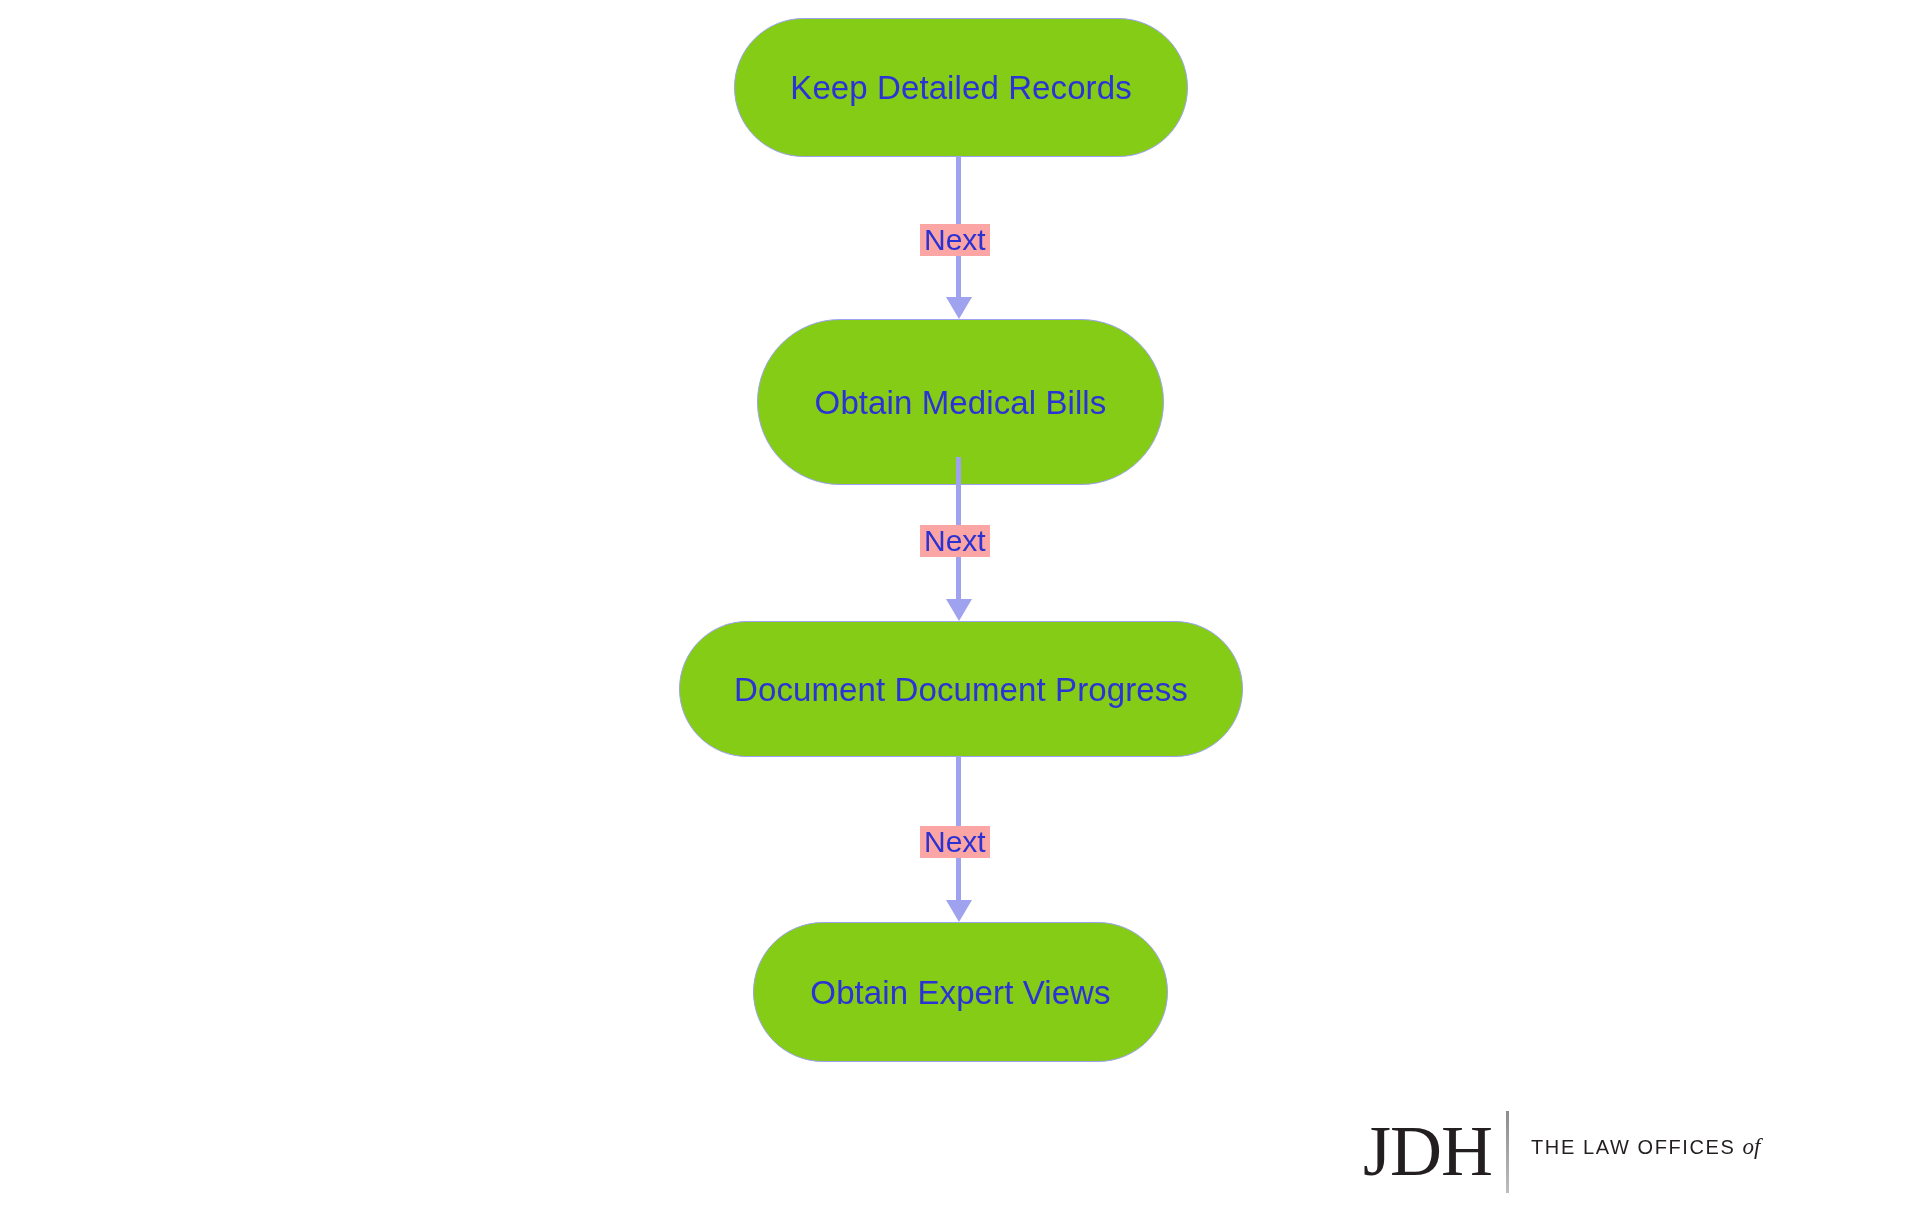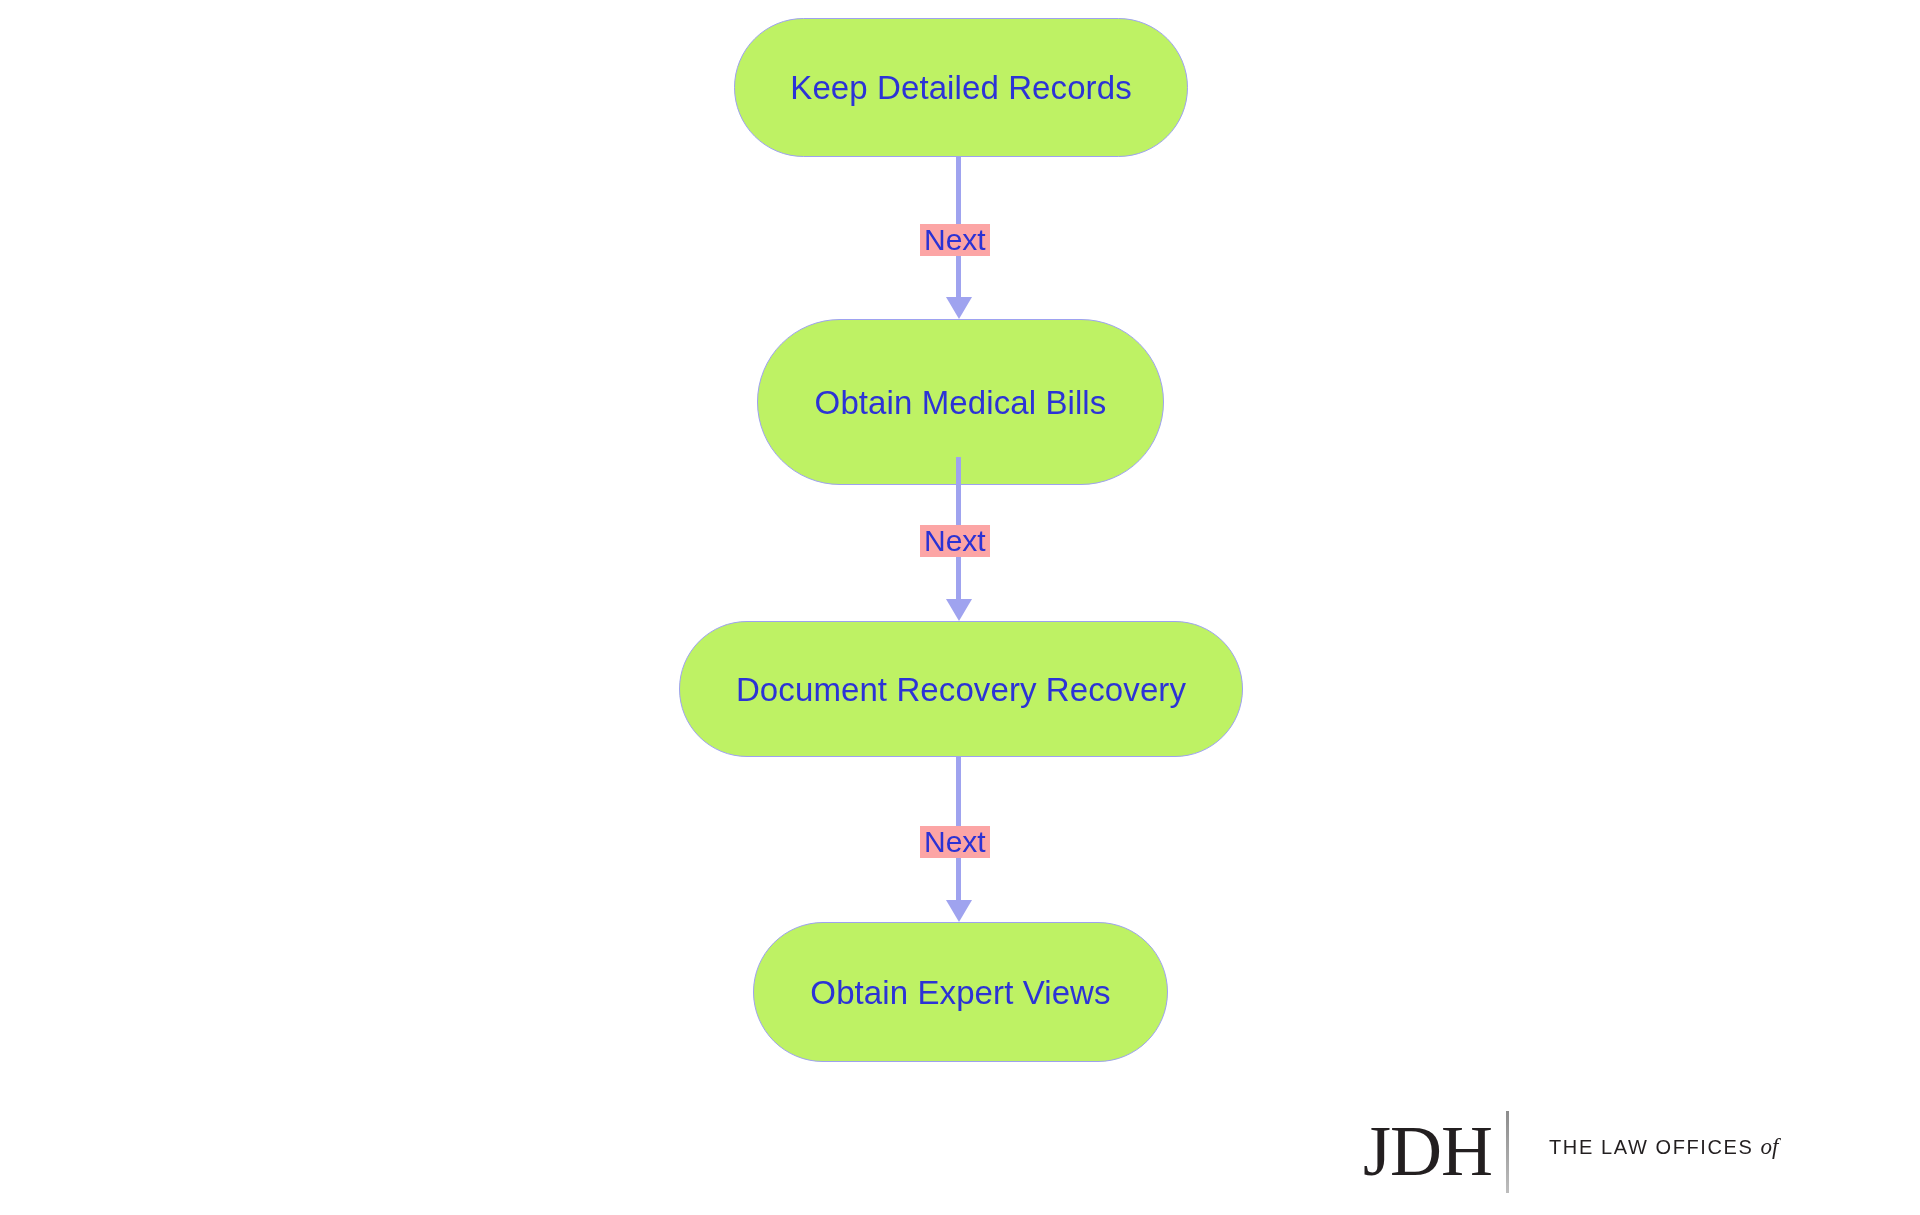--- a/index.html
+++ b/index.html
@@ -22,21 +22,21 @@
     width: 1920px;
     height: 1215px;
   }
 
   .node {
     position: absolute;
     display: flex;
     align-items: center;
     justify-content: center;
     box-sizing: border-box;
-    background: #bef264;
+    background: #84cc16;
     border: 1.6px solid #9ea2f0;
     border-radius: 999px;
     color: #2c33d6;
     font-family: "Liberation Sans", sans-serif;
     font-size: 33px;
     font-weight: 400;
     letter-spacing: 0.1px;
     white-space: nowrap;
   }
 
@@ -101,21 +101,21 @@
     width: 3px;
     align-self: stretch;
     margin: 6px 0 4px 0;
     background: linear-gradient(to bottom, #8d8d8d, #bdbdbd);
   }
 
   .logo-text {
     display: flex;
     flex-direction: column;
     justify-content: center;
-    padding-left: 40px;
+    padding-left: 22px;
   }
 
   .logo-line1 {
     font-family: "Liberation Sans", sans-serif;
     font-size: 20px;
     letter-spacing: 1.6px;
     color: #231f20;
     white-space: nowrap;
     margin-bottom: 9px;
   }
@@ -155,21 +155,21 @@
     <span class="node-label">Obtain Medical Bills</span>
   </div>
 
   <div class="edge" id="edge-2" style="left:956px; top:457px; width:5px; height:164px;">
     <div class="edge-line" style="height:142px;"></div>
     <div class="edge-head" style="left:-10.5px; top:142px;"></div>
   </div>
   <div class="edge-label" style="left:920px; top:525px;">Next</div>
 
   <div class="node" id="node-3" style="left:679px; top:621px; width:564px; height:136px;">
-    <span class="node-label">Document Recovery Recovery</span>
+    <span class="node-label">Document Document Progress</span>
   </div>
 
   <div class="edge" id="edge-3" style="left:956px; top:757px; width:5px; height:165px;">
     <div class="edge-line" style="height:143px;"></div>
     <div class="edge-head" style="left:-10.5px; top:143px;"></div>
   </div>
   <div class="edge-label" style="left:920px; top:826px;">Next</div>
 
   <div class="node" id="node-4" style="left:753px; top:922px; width:415px; height:140px;">
     <span class="node-label">Obtain Expert Views</span>

